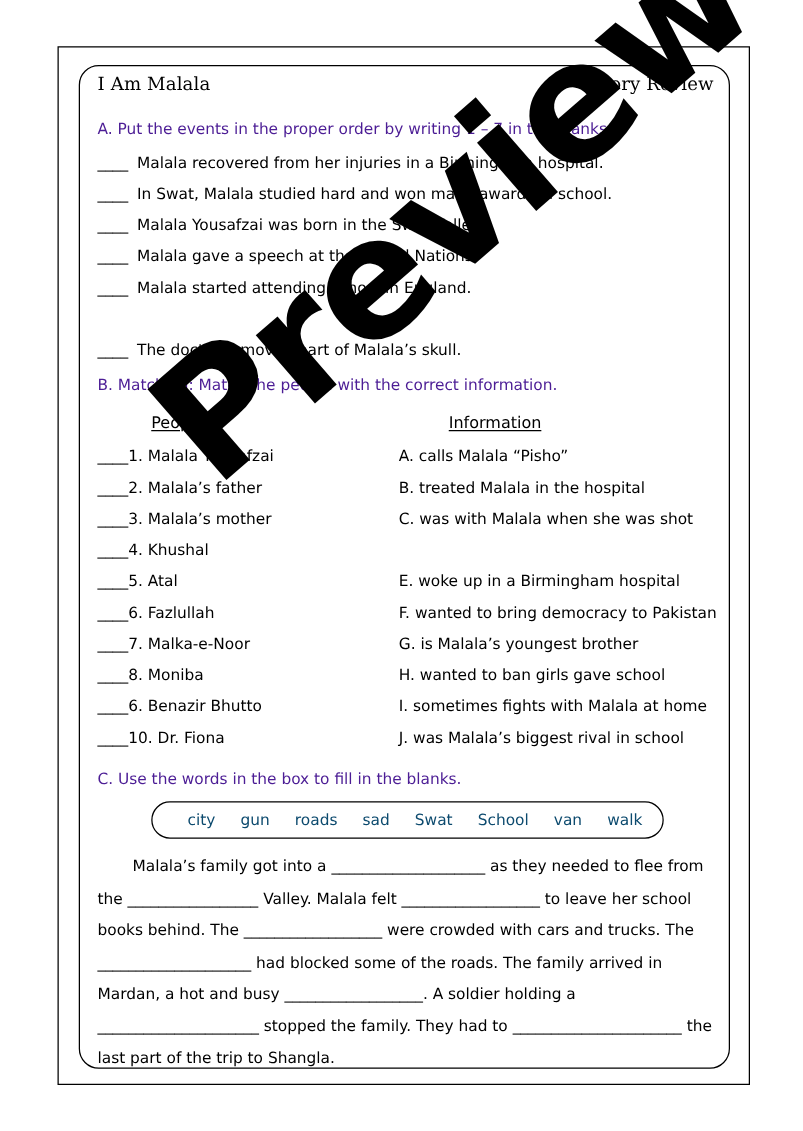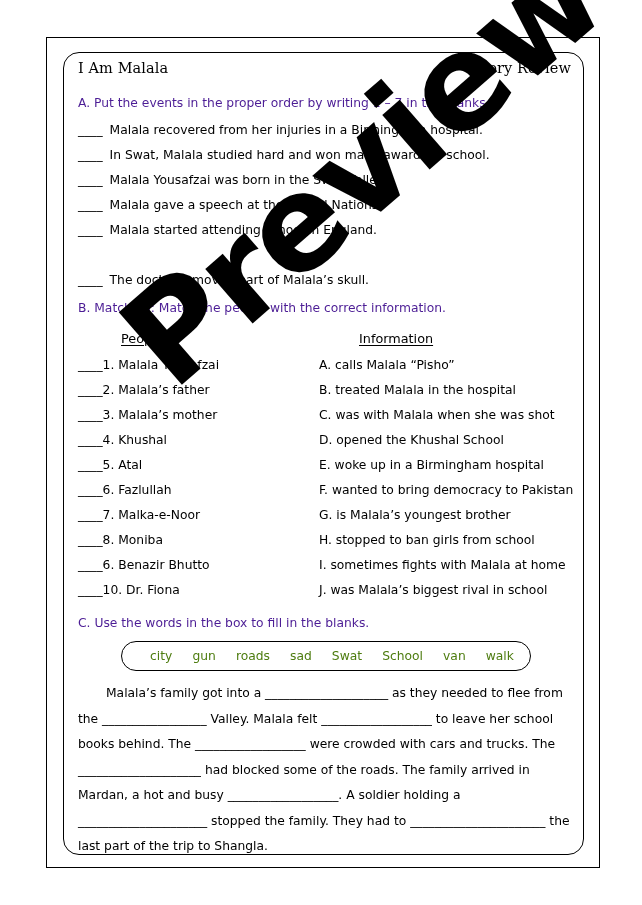--- a/index.html
+++ b/index.html
@@ -134,21 +134,21 @@
     border: 1.1px solid #000;
     border-radius: 15px;
     box-sizing: border-box;
     display: flex;
     align-items: center;
     justify-content: space-around;
     padding: 0 12px;
   }
   #word-box .word {
     font-size: 12.3px;
-    color: #4d7c0f;
+    color: #0c4a6e;
     margin-left: 12px;
   }
 
   #cloze {
     position: absolute;
     left: 14px;
     top: 628px;
     width: 495px;
     font-size: 12.3px;
     line-height: 25.5px;
@@ -215,25 +215,24 @@
     <div class="b-left" style="top:405px"><span>____</span><span>5. Atal</span></div>
     <div class="b-left" style="top:430px"><span>____</span><span>6. Fazlullah</span></div>
     <div class="b-left" style="top:455px"><span>____</span><span>7. Malka-e-Noor</span></div>
     <div class="b-left" style="top:480px"><span>____</span><span>8. Moniba</span></div>
     <div class="b-left" style="top:505px"><span>____</span><span>6. Benazir Bhutto</span></div>
     <div class="b-left" style="top:530px"><span>____</span><span>10. Dr. Fiona</span></div>
 
     <div class="b-right" style="top:305px">A. calls Malala “Pisho”</div>
     <div class="b-right" style="top:330px">B. treated Malala in the hospital</div>
     <div class="b-right" style="top:355px">C. was with Malala when she was shot</div>
-    <div class="b-right" style="top:380px">D. opened the Khushal School</div>
     <div class="b-right" style="top:405px">E. woke up in a Birmingham hospital</div>
     <div class="b-right" style="top:430px">F. wanted to bring democracy to Pakistan</div>
     <div class="b-right" style="top:455px">G. is Malala’s youngest brother</div>
-    <div class="b-right" style="top:480px">H. stopped to ban girls from school</div>
+    <div class="b-right" style="top:480px">H. wanted to ban girls gave school</div>
     <div class="b-right" style="top:505px">I. sometimes fights with Malala at home</div>
     <div class="b-right" style="top:530px">J. was Malala’s biggest rival in school</div>
 
     <div class="para" id="sec-c-prompt">C. Use the words in the box to fill in the blanks.</div>
 
     <div id="word-box">
       <span class="word">city</span>
       <span class="word">gun</span>
       <span class="word">roads</span>
       <span class="word">sad</span>

